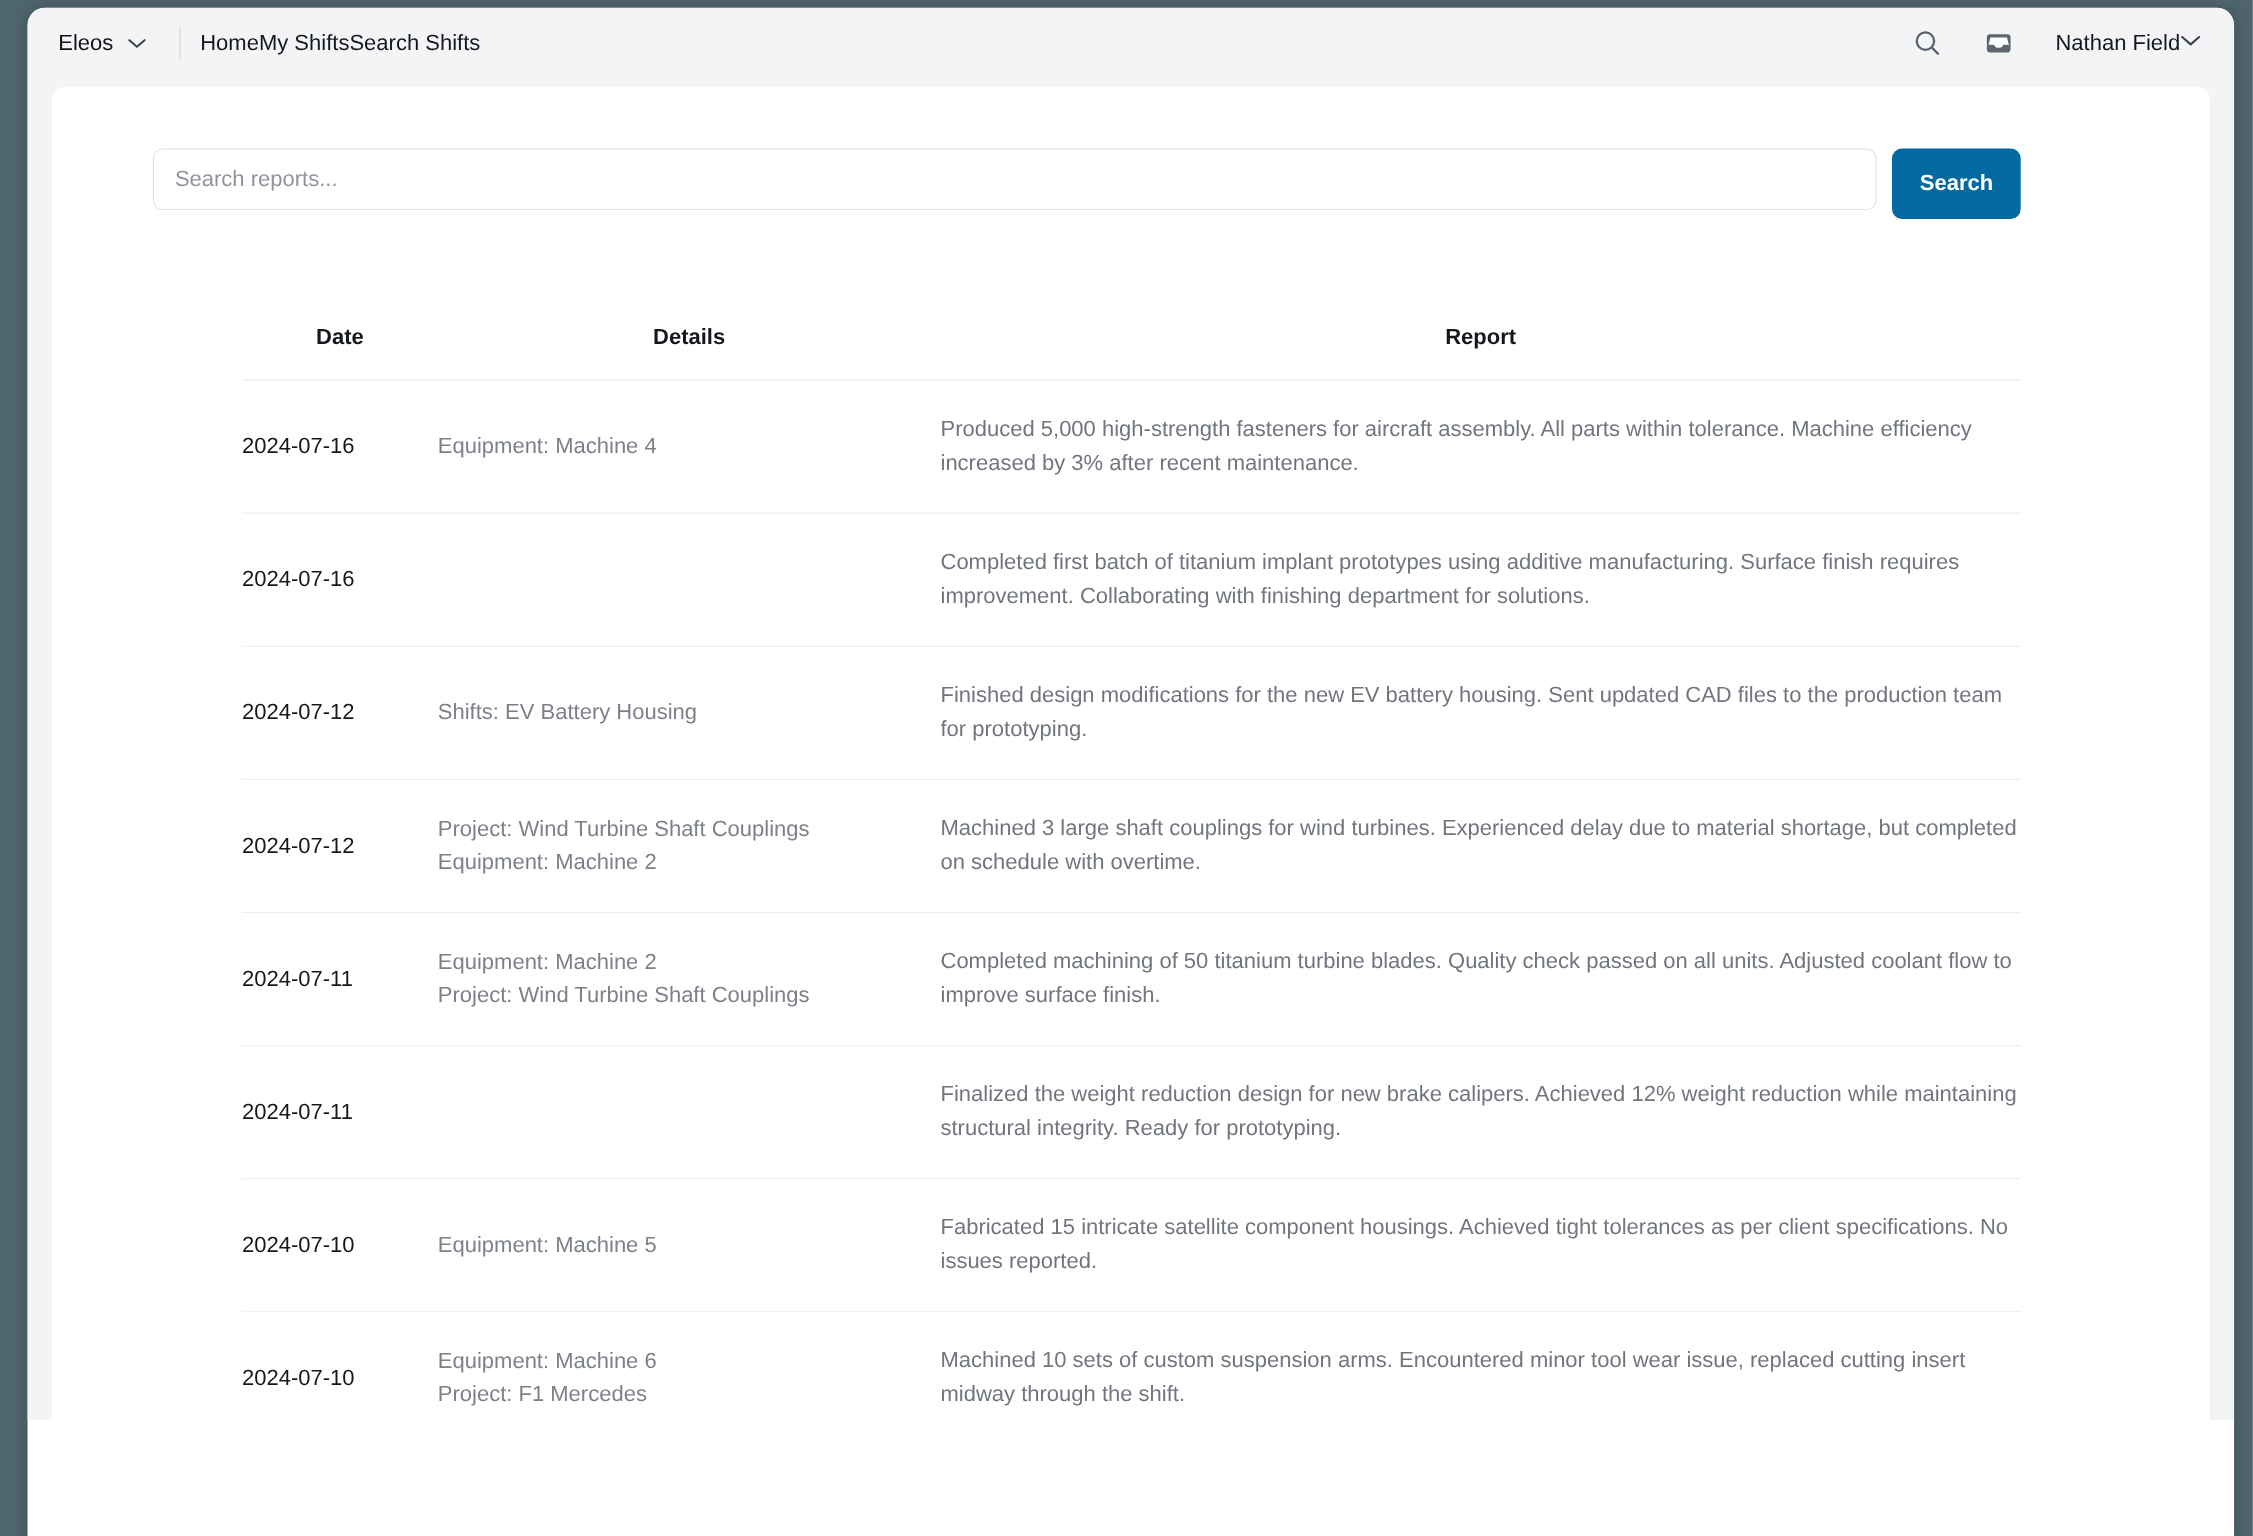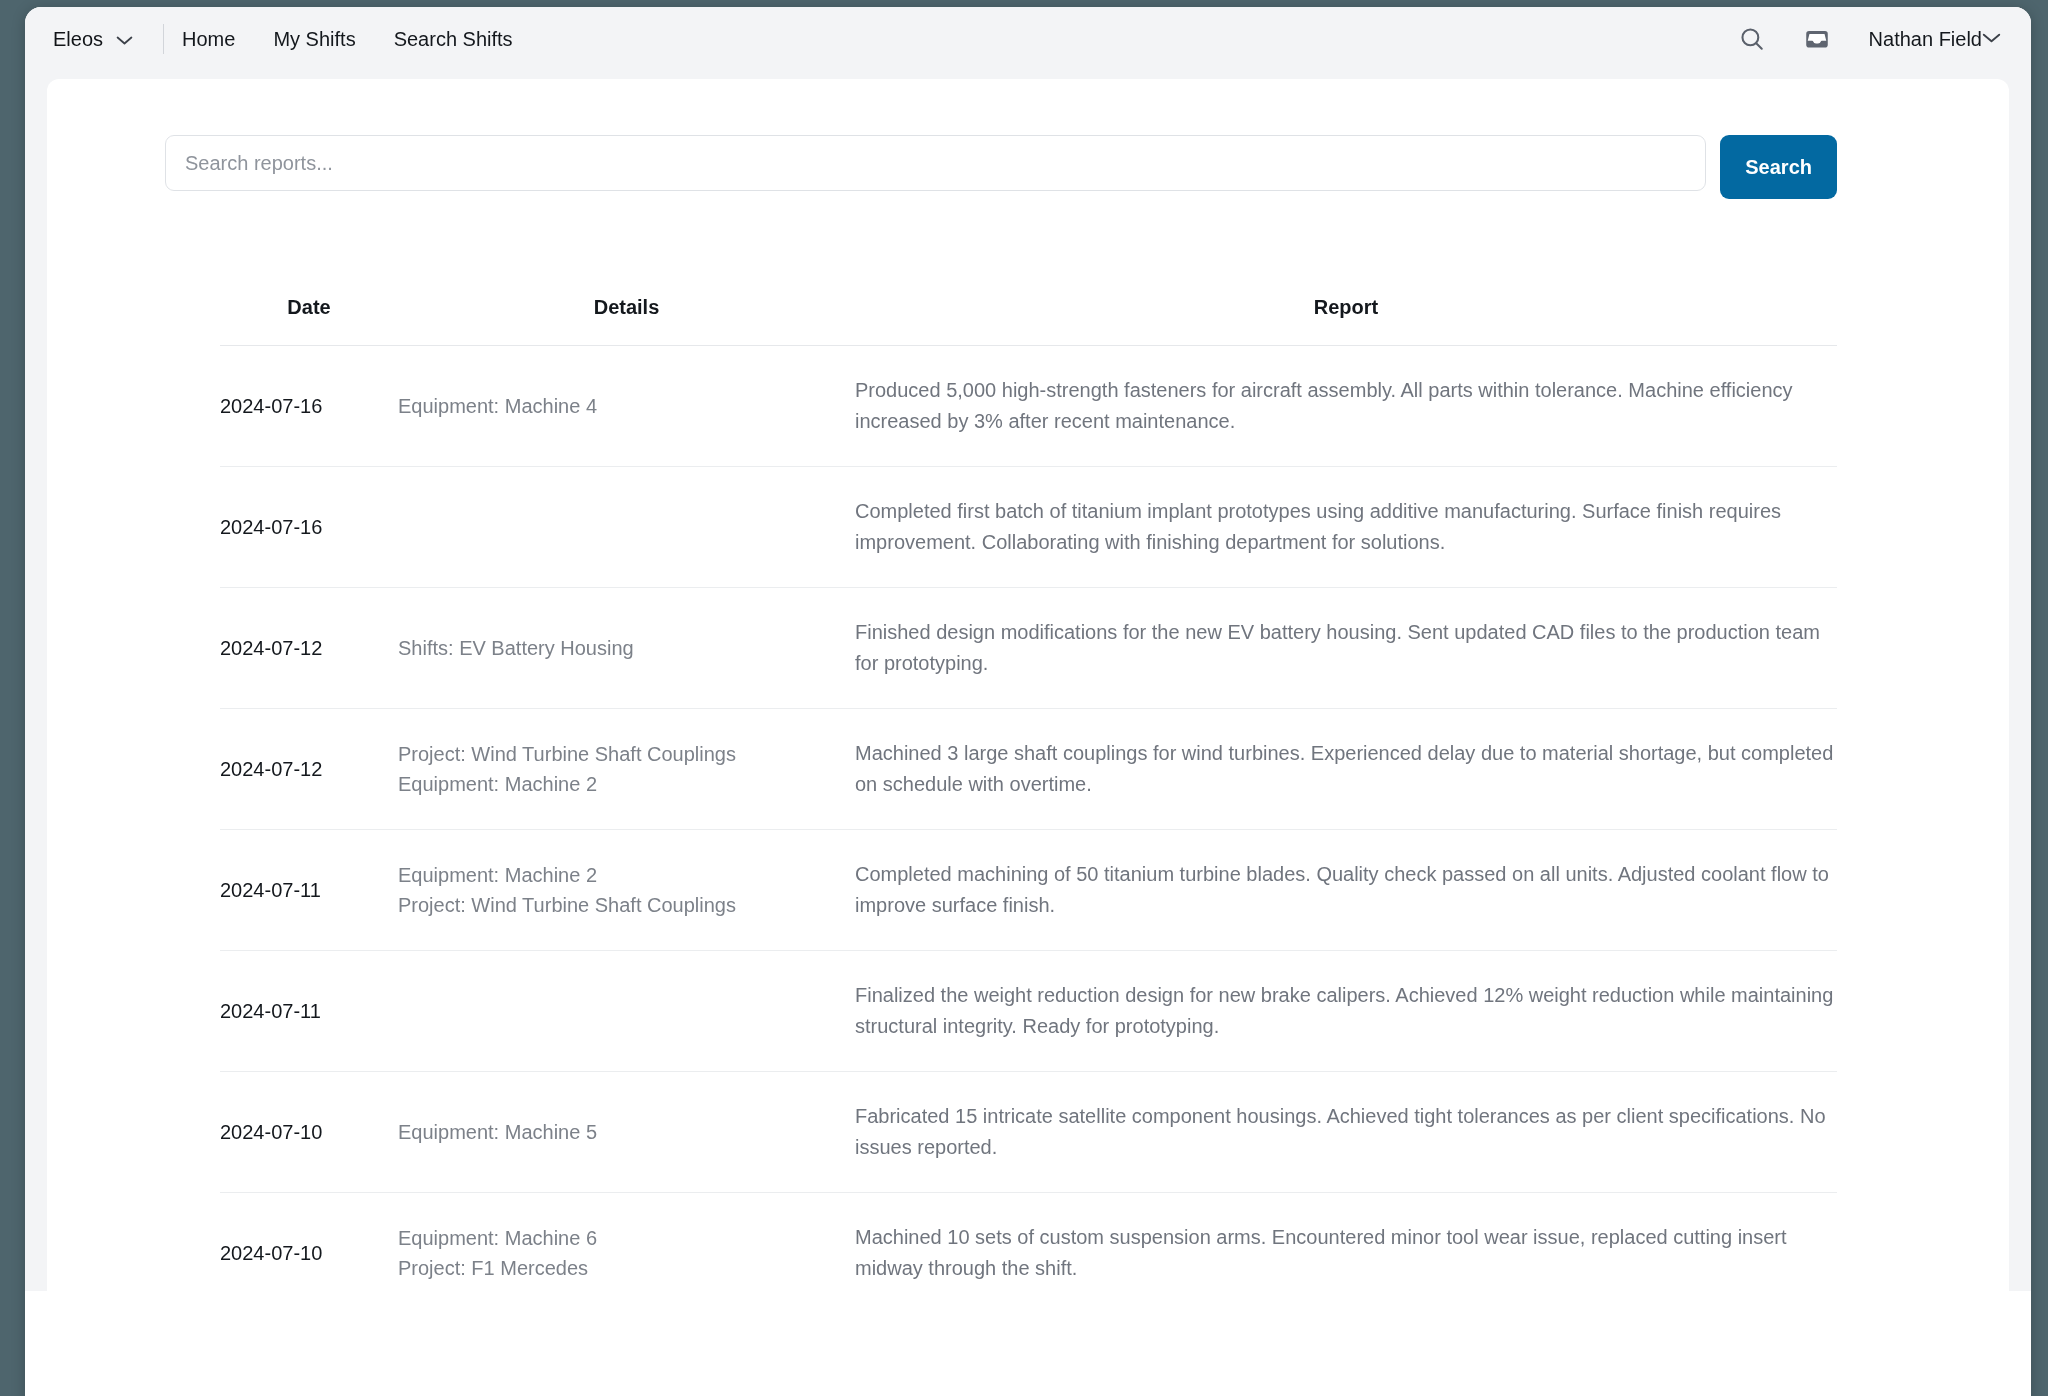--- a/index.html
+++ b/index.html
@@ -96,21 +96,20 @@
   .nav-divider {
     width: 1px;
     height: 30px;
     background: #d2d5da;
     margin: 0 18px 0 16px;
   }
 
   .nav-links {
     display: flex;
     align-items: center;
-    gap: 38px;
   }
   .nav-link {
     font-size: 20px;
     color: #14181d;
     cursor: pointer;
     white-space: nowrap;
   }
 
   .nav-right {
     margin-left: auto;
@@ -156,21 +155,21 @@
 
   .inner {
     padding: 56px 0 0 0;
   }
 
   
   .search-row {
     display: flex;
     align-items: stretch;
     gap: 14px;
-    margin: 0 172px 0 118px;
+    margin: 0 172px 0 92px;
   }
   .search-input {
     flex: 1;
     height: 56px;
     border: 1px solid #dfe2e6;
     border-radius: 9px;
     background: #fff;
     padding: 0 19px;
     font-family: "Liberation Sans", sans-serif;
     font-size: 20px;

